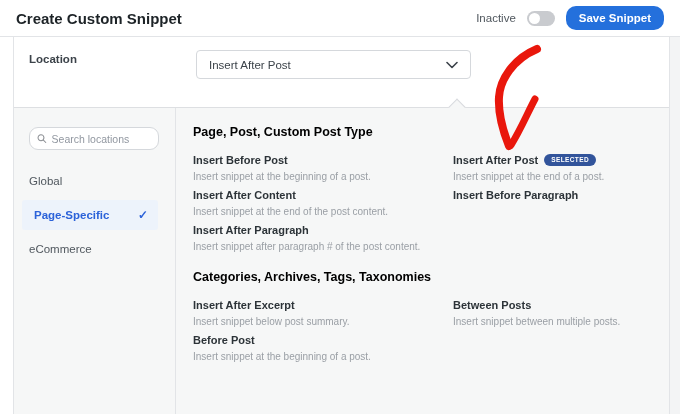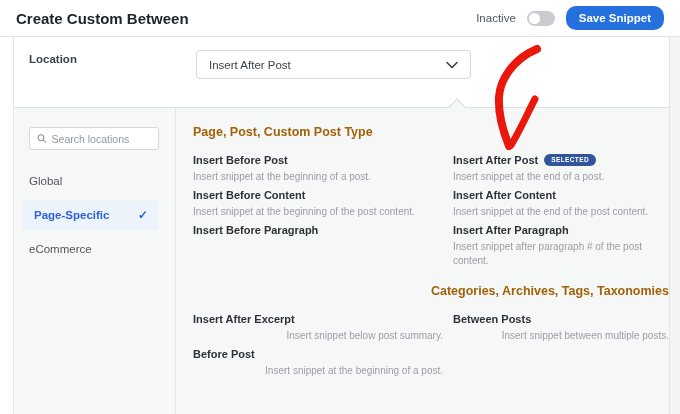--- a/index.html
+++ b/index.html
@@ -34,56 +34,56 @@
   
   .locations-panel { position:absolute; left:0; top:70px; width:100%; height:307px;
                      background:#f6f7f7; border-top:1px solid #dddfe2; }
   .caret { position:absolute; left:437px; top:-7px; width:12px; height:12px; background:#f6f7f7;
            border-left:1px solid #d8dade; border-top:1px solid #d8dade; transform:rotate(45deg); }
 
   
   .loc-sidebar { position:absolute; left:0; top:0; width:162px; height:100%;
                  border-right:1px solid #e2e4e7; }
   .search-box { position:absolute; left:15px; top:19px; width:130px; height:23px; background:#fff;
-                border:1px solid #d5d8dc; border-radius:3px; display:flex; align-items:center;
+                border:1px solid #d5d8dc; border-radius:9px; display:flex; align-items:center;
                 padding:0 7px; gap:5px; }
   .search-box input { border:none; outline:none; width:100%; font-family:inherit; font-size:10.5px;
                       color:#3c434a; background:transparent; }
   .search-box input::placeholder { color:#9197a0; }
   .side-items { position:absolute; left:0; right:0; top:58px; }
   .side-item { height:30px; display:flex; align-items:center; padding-left:15px; font-size:11.5px;
                color:#50575e; cursor:pointer; margin-bottom:4px; }
   .side-item.active { margin-left:8px; margin-right:17px; padding-left:12px; padding-right:10px;
                       background:#edf3fb; border-radius:3px; color:#2b62d9; font-weight:bold;
                       justify-content:space-between; }
   .check { color:#2b62d9; font-size:12px; font-weight:bold; }
 
   
   .loc-main { position:absolute; left:163px; top:0; right:0; bottom:0; padding:17px 0 0 16px; overflow:hidden; }
-  .loc-section h2 { font-size:12.5px; font-weight:bold; color:#a16207; margin:0 0 13px 0; line-height:15px; }
-  .loc-section + .loc-section { margin-top:16px;text-align:right; }
+  .loc-section h2 { font-size:12.5px; font-weight:bold; color:#000000; margin:0 0 13px 0; line-height:15px; }
+  .loc-section + .loc-section { margin-top:16px; }
   .grid { display:grid; grid-template-columns:260px 1fr; row-gap:4px; }
   .opt { cursor:pointer; }
   .opt-title { font-size:11px; font-weight:bold; color:#2c3338; line-height:14px;
                display:flex; align-items:center; gap:6px; }
   .opt-desc { font-size:10px; color:#9a9fa5; line-height:14px; margin-top:3px; max-width:250px; }
   .grid .opt:nth-child(even) .opt-desc { max-width:218px; }
   .badge { background:#32549b; color:#fff; font-size:6.5px; font-weight:bold; letter-spacing:.4px;
            padding:2.5px 7px; border-radius:8px; line-height:1; display:inline-block; }
 
   
   .arrow-svg { position:absolute; left:0; top:0; width:680px; height:414px; z-index:20; pointer-events:none; }
 </style>
 </head>
 <body>
 
 <div class="screen">
 
   <div class="topbar">
-    <div class="page-title">Create Custom Between</div>
+    <div class="page-title">Create Custom Snippet</div>
     <div class="topbar-right">
       <span class="status-label">Inactive</span>
       <span class="toggle">
         <span class="knob"></span>
       </span>
       <button class="save-btn">Save Snippet</button>
     </div>
   </div>
 
   <div class="outer-right"></div>
@@ -138,26 +138,20 @@
             </div>
             <div class="opt">
               <div class="opt-title">
                 <span>Insert After Post</span>
                 <span class="badge">SELECTED</span>
               </div>
               <div class="opt-desc">Insert snippet at the end of a post.</div>
             </div>
             <div class="opt">
               <div class="opt-title">
-                  <span>Insert Before Content</span>
-                </div>
-              <div class="opt-desc">Insert snippet at the beginning of the post content.</div>
-            </div>
-            <div class="opt">
-              <div class="opt-title">
                   <span>Insert After Content</span>
                 </div>
               <div class="opt-desc">Insert snippet at the end of the post content.</div>
             </div>
             <div class="opt">
               <div class="opt-title">
                   <span>Insert Before Paragraph</span>
                 </div>
             </div>
             <div class="opt">

